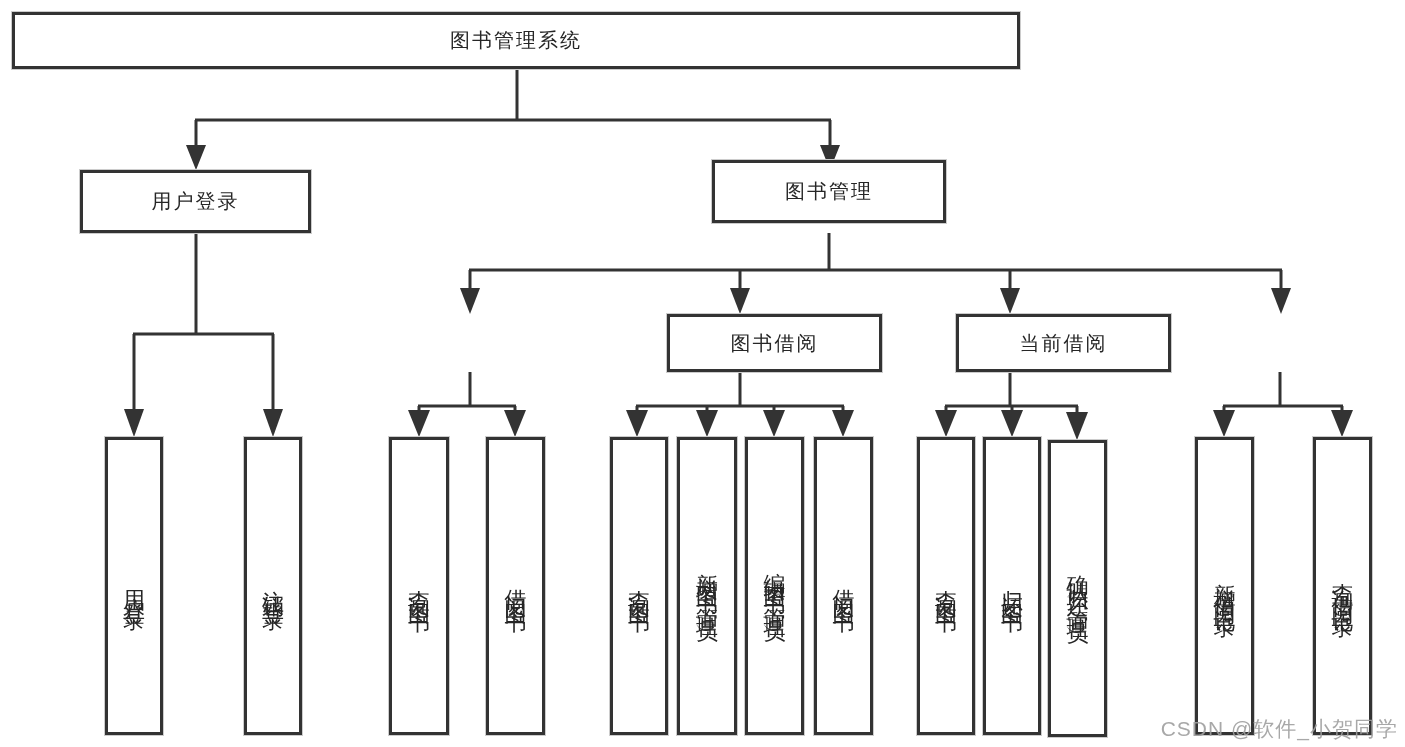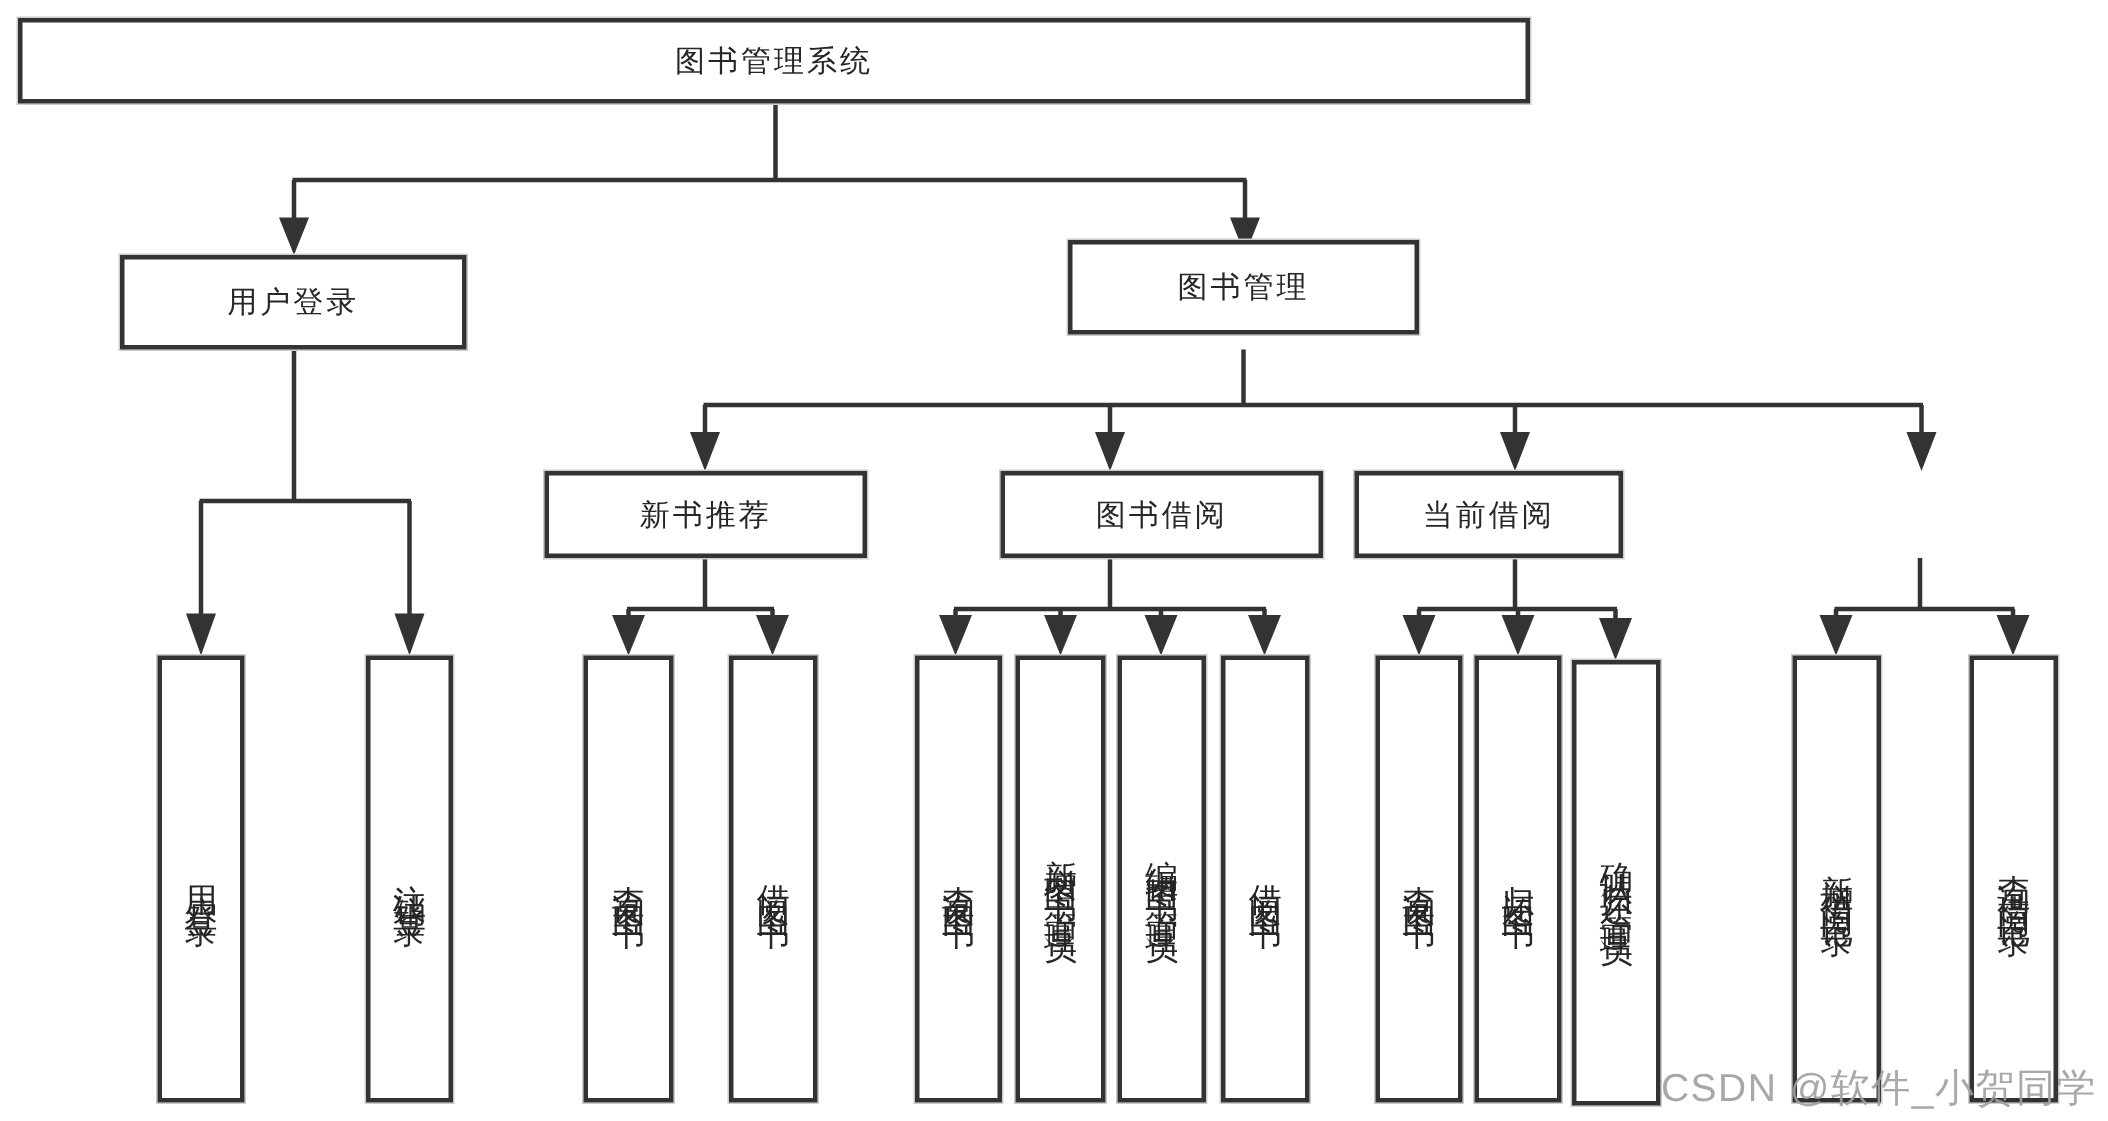--- a/index.html
+++ b/index.html
@@ -37,21 +37,21 @@
     text-orientation: mixed;
     font-size: 22px;
     letter-spacing: 7px;
     line-height: 1;
     color: #262626;
   }
   #watermark {
     position: absolute;
     right: 7px;
     bottom: 4px;
-    font-size: 26px;
+    font-size: 21px;
     letter-spacing: 1px;
     color: rgba(158,158,158,0.9);
     z-index: 5;
     white-space: nowrap;
   }
 </style>
 </head>
 <body>
 
 <div id="stage">
@@ -127,23 +127,22 @@
       <polygon points="1213,410 1235,410 1224,437"></polygon>
       <polygon points="1331,410 1353,410 1342,437"></polygon>
     </g>
   </svg>
 
   <div class="node root" style="left:12px; top:12px; width:1008px; height:57px;">图书管理系统</div>
 
   <div class="node hnode" style="left:80px; top:170px; width:231px; height:63px;">用户登录</div>
   <div class="node hnode" style="left:712px; top:160px; width:234px; height:63px;">图书管理</div>
 
-  <div class="node hnode" style="left:363px; top:314px; width:215px; height:58px;">新书推荐</div>
   <div class="node hnode" style="left:633px; top:314px; width:215px; height:58px;margin-left:34px;">图书借阅</div>
-  <div class="node hnode" style="left:903px; top:314px; width:179px; height:58px;text-align:center;">当前借阅</div>
+  <div class="node hnode" style="left:956px; top:314px; width:215px; height:58px;text-align:center;">当前借阅</div>
 
   <div class="node vnode" style="left:105px; top:437px; width:58px; height:298px;">
     <span>用户登录</span>
   </div>
   <div class="node vnode" style="left:244px; top:437px; width:58px; height:298px;">
     <span>注销登录</span>
   </div>
 
   <div class="node vnode" style="left:389px; top:437px; width:60px; height:298px;">
     <span>查询图书</span>

